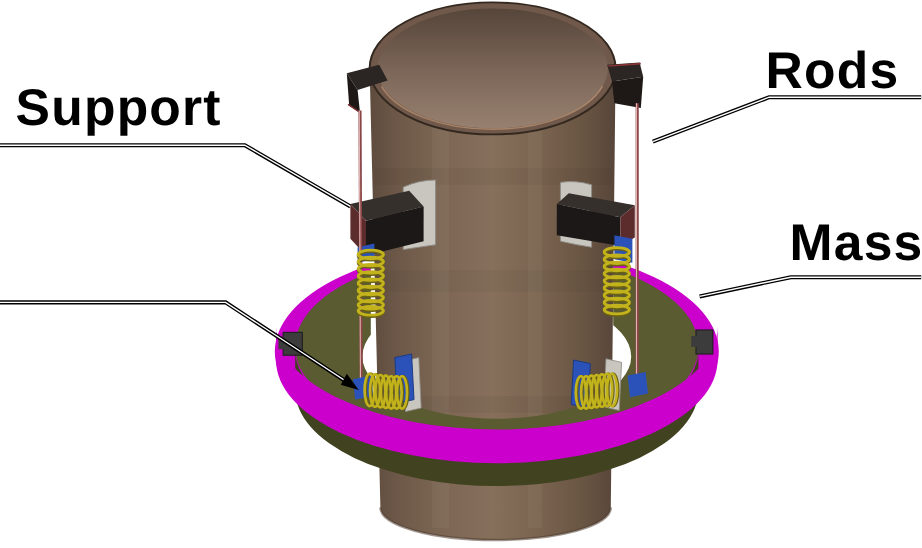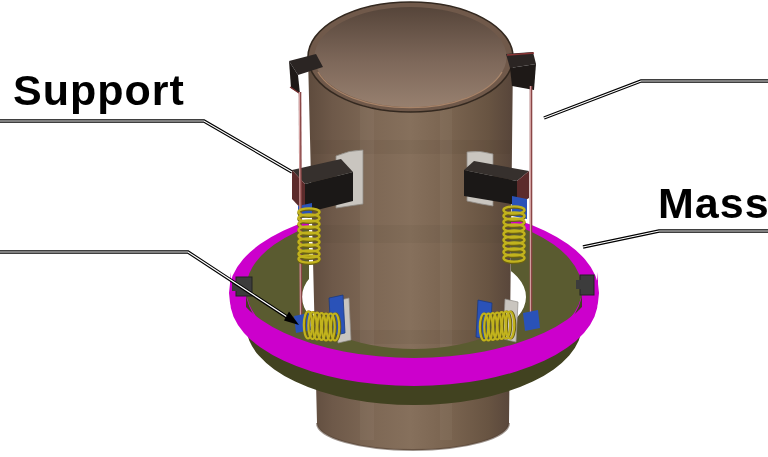--- a/index.html
+++ b/index.html
@@ -207,14 +207,15 @@
     <polyline points="0,252 188,252 288,317.5" stroke="#ffffff" stroke-width="1.2"></polyline>
     <polygon points="299,325 284,320.6 289,311.5" stroke="none" fill="#000000"></polygon>
     <polyline points="768,81 641,81 544,118" stroke-width="3.4" stroke="#000000"></polyline>
     <polyline points="768,81 641,81 544,118" stroke="#ffffff" stroke-width="1.2"></polyline>
     <polyline points="768,231 659,231 583,247" stroke-width="3.4" stroke="#000000"></polyline>
     <polyline points="768,231 659,231 583,247" stroke="#ffffff" stroke-width="1.2"></polyline>
   </g>
 </svg>
 
 <div class="lbl" id="lbl-support">Support</div>
+<div class="lbl" id="lbl-rods">Rods</div>
 <div class="lbl" id="lbl-mass">Mass</div>
 </div>
 
 </body></html>

